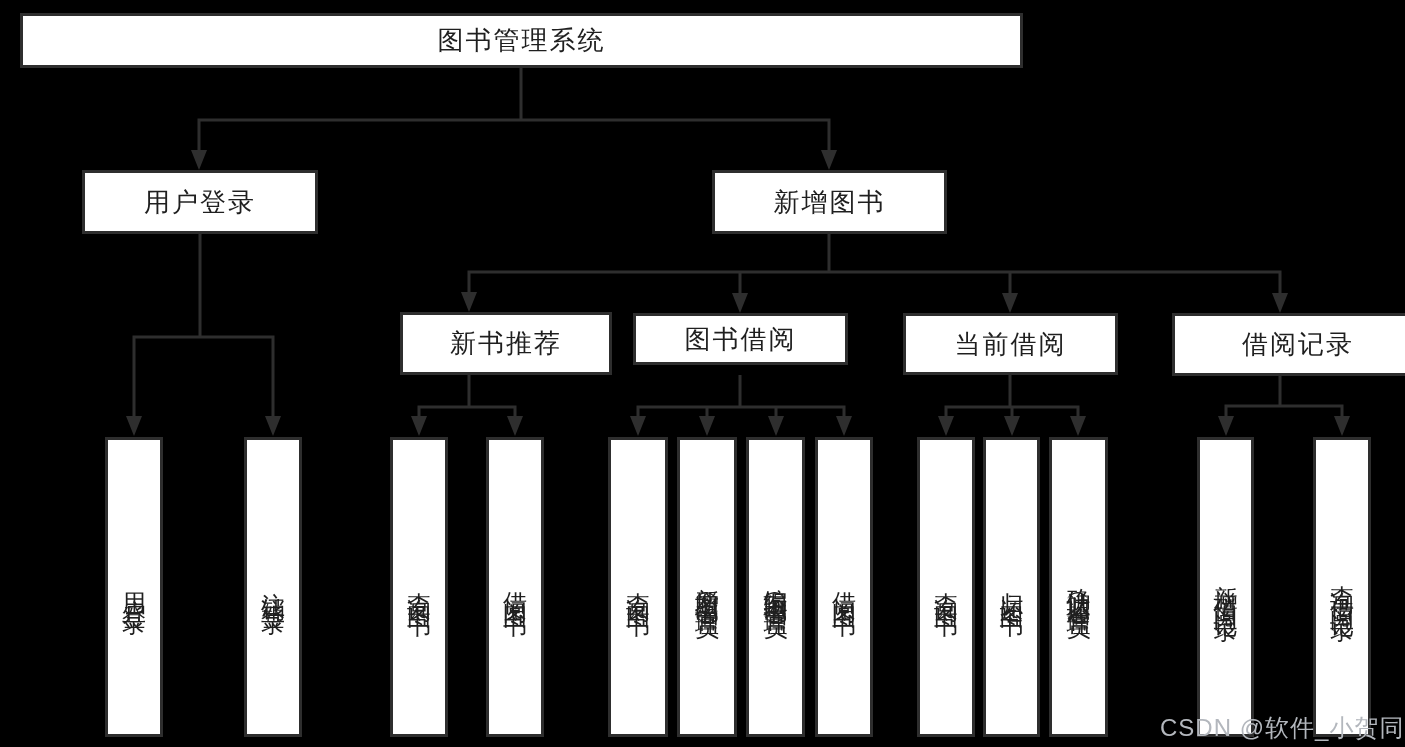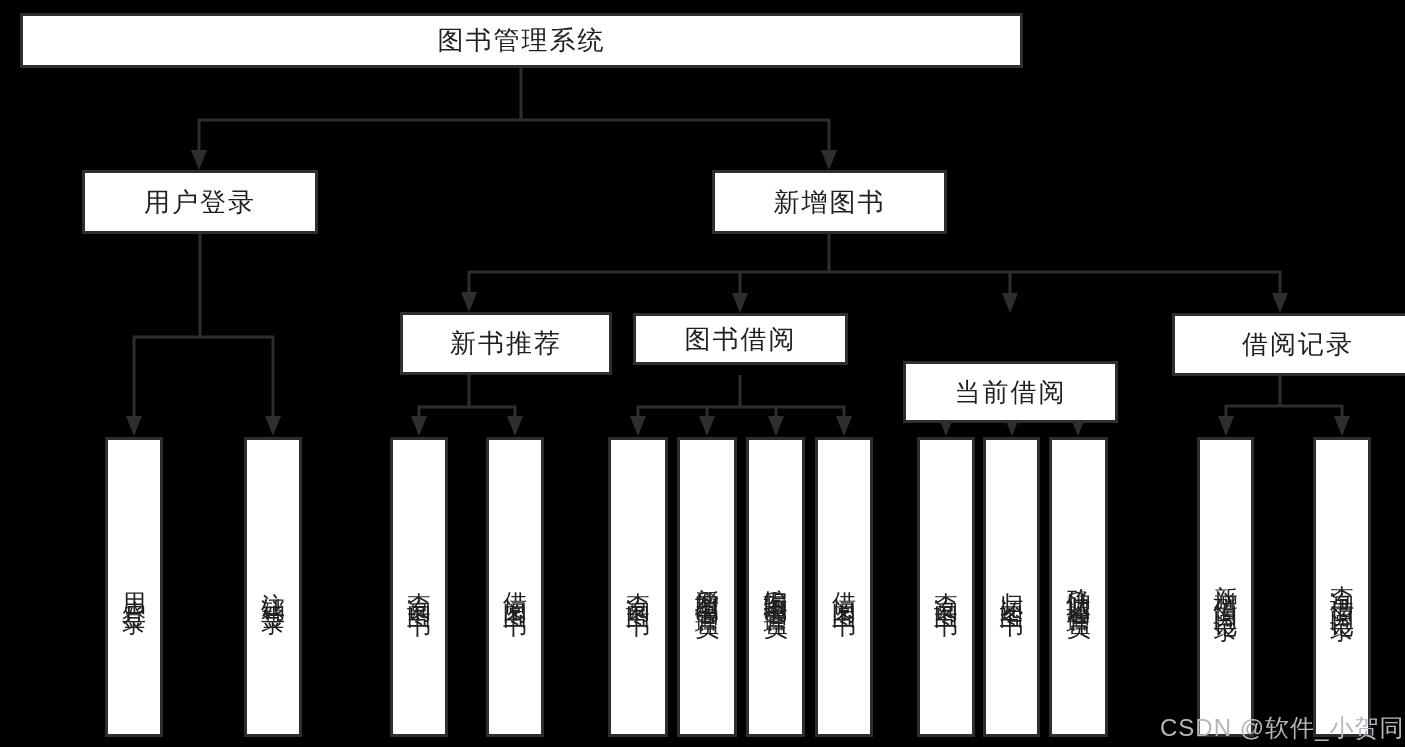--- a/index.html
+++ b/index.html
@@ -54,21 +54,21 @@
     line-height: 1;
   }
   .vnode.tight { letter-spacing: 4px; }
 
   
   #n-root        { left: 20px;   top: 13px;  width: 1003px; height: 55px; }
   #n-user-login  { left: 82px;   top: 170px; width: 236px;  height: 64px; }
   #n-book-mgmt   { left: 712px;  top: 170px; width: 235px;  height: 64px; }
   #n-new-book    { left: 355px;  top: 312px; width: 212px;  height: 63px; margin-left: 45px; }
   #n-book-borrow { left: 633px;  top: 313px; width: 215px;  height: 52px; }
-  #n-cur-borrow  { left: 903px;  top: 313px; width: 215px;  height: 62px; margin-top: 48px; }
+  #n-cur-borrow  { left: 903px;  top: 313px; width: 215px;  height: 62px; }
   #n-borrow-rec  { left: 1172px; top: 313px; width: 252px;  height: 63px; }
 
   
   #l-user-login  { left: 105px;  width: 58px; }
   #l-logout      { left: 244px;  width: 58px; }
   #l-nb-query    { left: 390px;  width: 58px; }
   #l-nb-borrow   { left: 486px;  width: 58px; }
   #l-bb-query    { left: 608px;  width: 60px; }
   #l-bb-add      { left: 677px;  width: 60px; }
   #l-bb-edit     { left: 746px;  width: 59px; }

